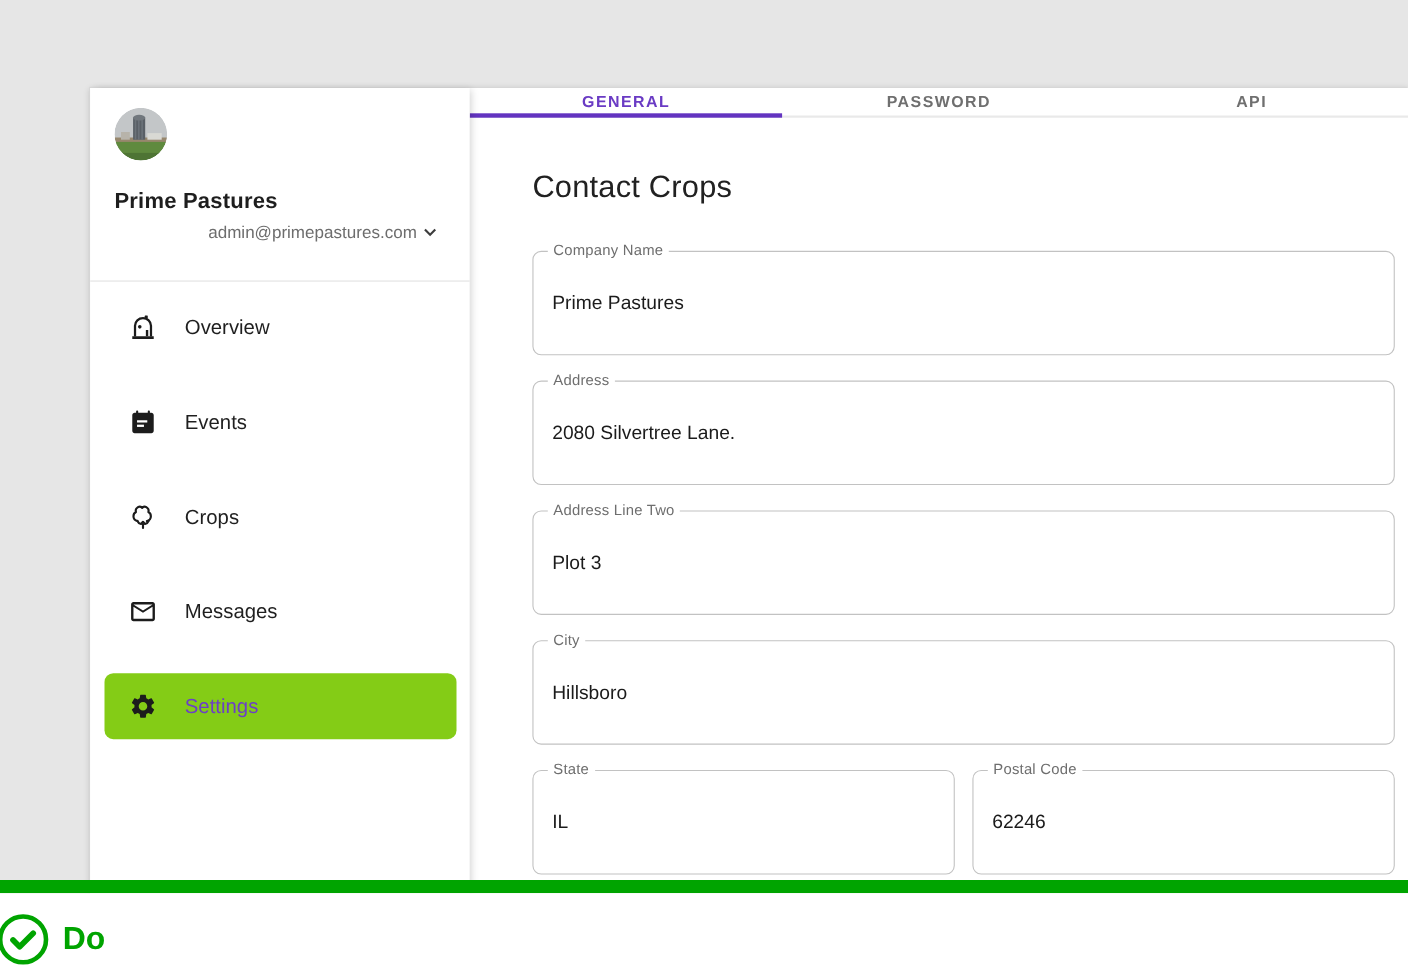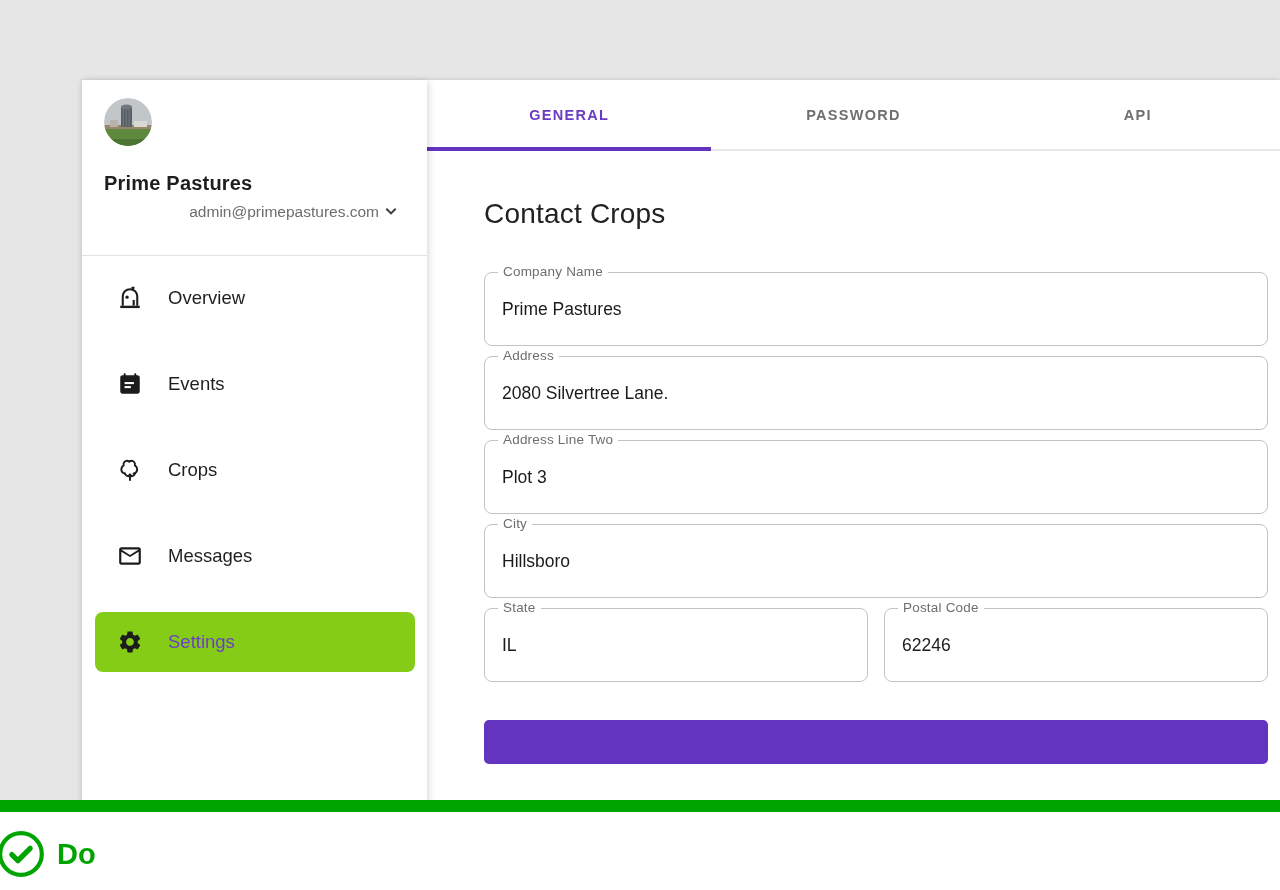--- a/index.html
+++ b/index.html
@@ -24,32 +24,32 @@
   .menu { padding:12px 12px 0 13px; }
   .menu-item { height:60px; display:flex; align-items:center; padding-left:22px;
                border-radius:8px; margin-bottom:26px; cursor:pointer; }
   .menu-item .mi-icon { width:26px; height:26px; color:#1c1c1c; flex-shrink:0; }
   .menu-item .mi-label { margin-left:25px; font-size:18.5px; color:#1f1f1f; }
   .menu-item.active { background:#84cc16; }
   .menu-item.active .mi-label { color:#6c40c6; }
 
   
   .main { flex:1; display:flex; flex-direction:column; min-width:0; }
-  .tabbar { height:71px; display:flex; border-bottom:2px solid #e9e9e9; }
+  .tabbar { height:82px; display:flex; border-bottom:2px solid #e9e9e9; }
   .tab { flex:1; display:flex; align-items:center; justify-content:center; position:relative;
          font-size:14.5px; font-weight:700; letter-spacing:1.3px; color:#6f6f6f; cursor:pointer; }
   .tab.active { color:#6a3bc4; }
   .tab-underline { display:none; }
   .tab.active .tab-underline { display:block; position:absolute; left:0; right:0; bottom:-2px;
                                height:4px; background:#6334c0; }
   .content { padding:47px 12px 0 57px; }
   .page-title { font-size:28px; font-weight:400; color:#212121; margin-bottom:42px; letter-spacing:.2px; }
 
-  .field { position:relative; height:74px; border:1px solid #c2c2c2; border-radius:8px;
-           margin-bottom:10px; background:#fff; }
+  .field { position:relative; height:95px; border:1px solid #c2c2c2; border-radius:8px;
+           margin-bottom:23px; background:#fff; }
   .field-label { position:absolute; top:-9px; left:13px; background:#fff; padding:0 5px;
                  font-size:13.5px; color:#6e6e6e; letter-spacing:.2px; }
   .field input { width:100%; height:100%; border:none; outline:none; background:transparent;
                  padding:0 17px; font-size:17.5px; color:#1b1b1b; border-radius:8px;
                  font-family:"Liberation Sans","DejaVu Sans",sans-serif; }
   .field-row { display:flex; gap:16px; }
   .field-row .field { flex:1; }
   .save-button { display:block; width:100%; height:44px; margin-top:28px; border:none;
                  background:#6334c0; border-radius:5px; cursor:pointer; }
 

